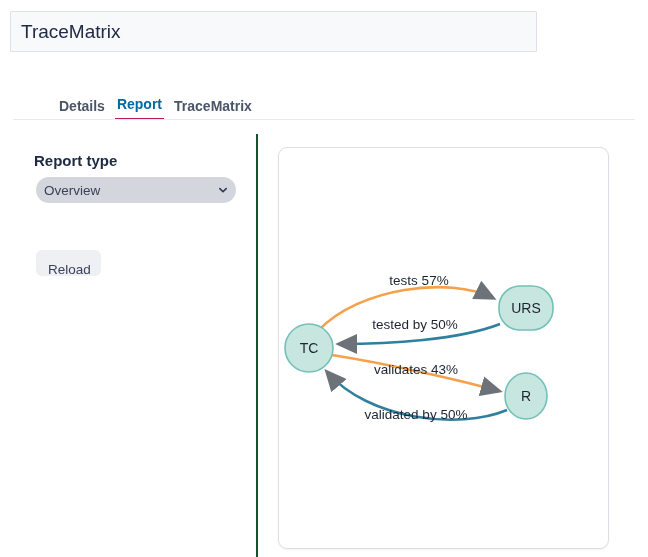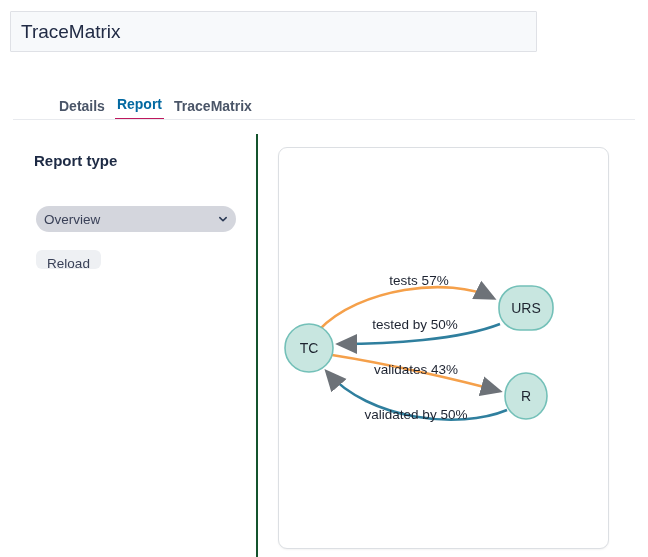--- a/index.html
+++ b/index.html
@@ -102,50 +102,49 @@
     height: 100%;
     background: #d4d6dd;
     border: none;
     border-radius: 13px;
     display: flex;
     align-items: center;
     padding: 0 8px;
     cursor: pointer;
     font-size: 13.5px;
     color: #3a4158;
-    margin-top: 29px;
   }
   .select-value { flex: 1; }
   .chev {
     width: 10px;
     height: 10px;
     display: block;
   }
   .help-text {
     position: absolute;
     left: 35px;
     top: 78px;
     font-size: 11.5px;
     color: #5a6480;
     white-space: nowrap;
   }
   .reload-btn {
     position: absolute;
     left: 36px;
     top: 116px;
     width: 65px;
-    height: 19px;
+    height: 26px;
     background: #eef0f3;
     border: none;
     border-radius: 6px;
     font-family: "Liberation Sans", sans-serif;
     font-size: 13.5px;
     color: #3a4158;
     cursor: pointer;
-    padding: 6px;
+    padding: 12px;
   }
 
   
   .report-card {
     position: absolute;
     left: 278px;
     top: 147px;
     width: 329px;
     height: 400px;
     background: #ffffff;

